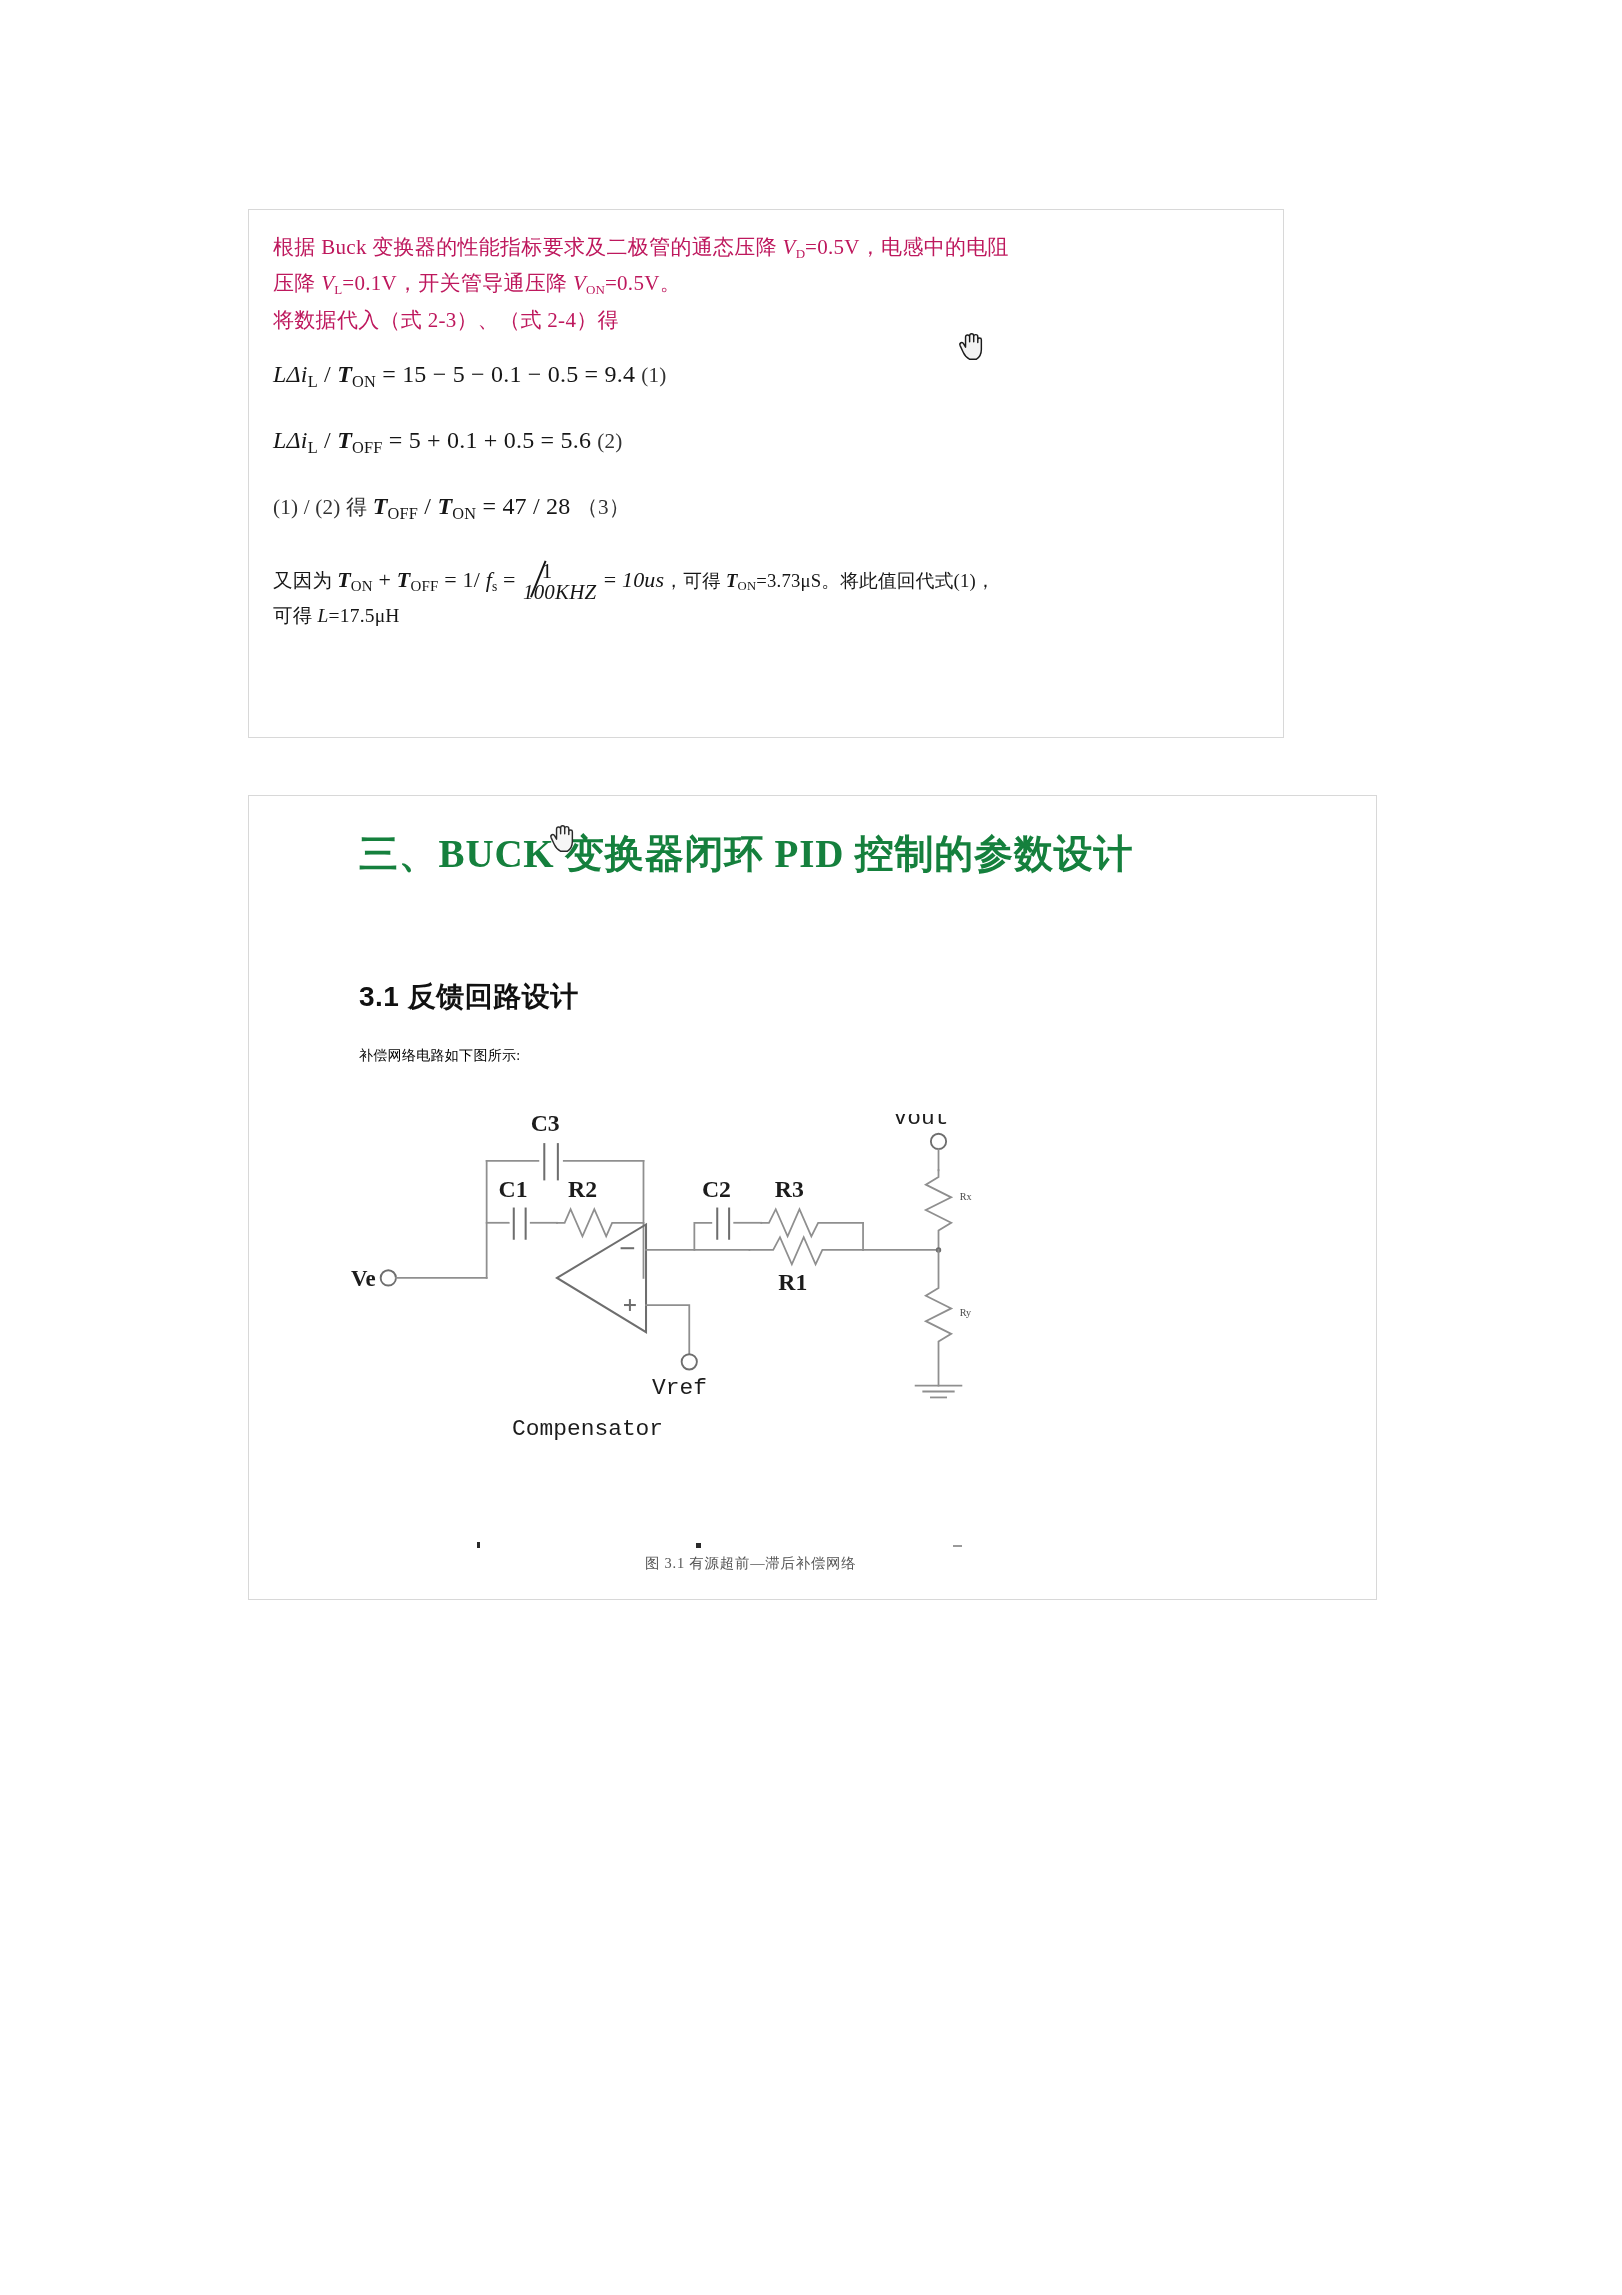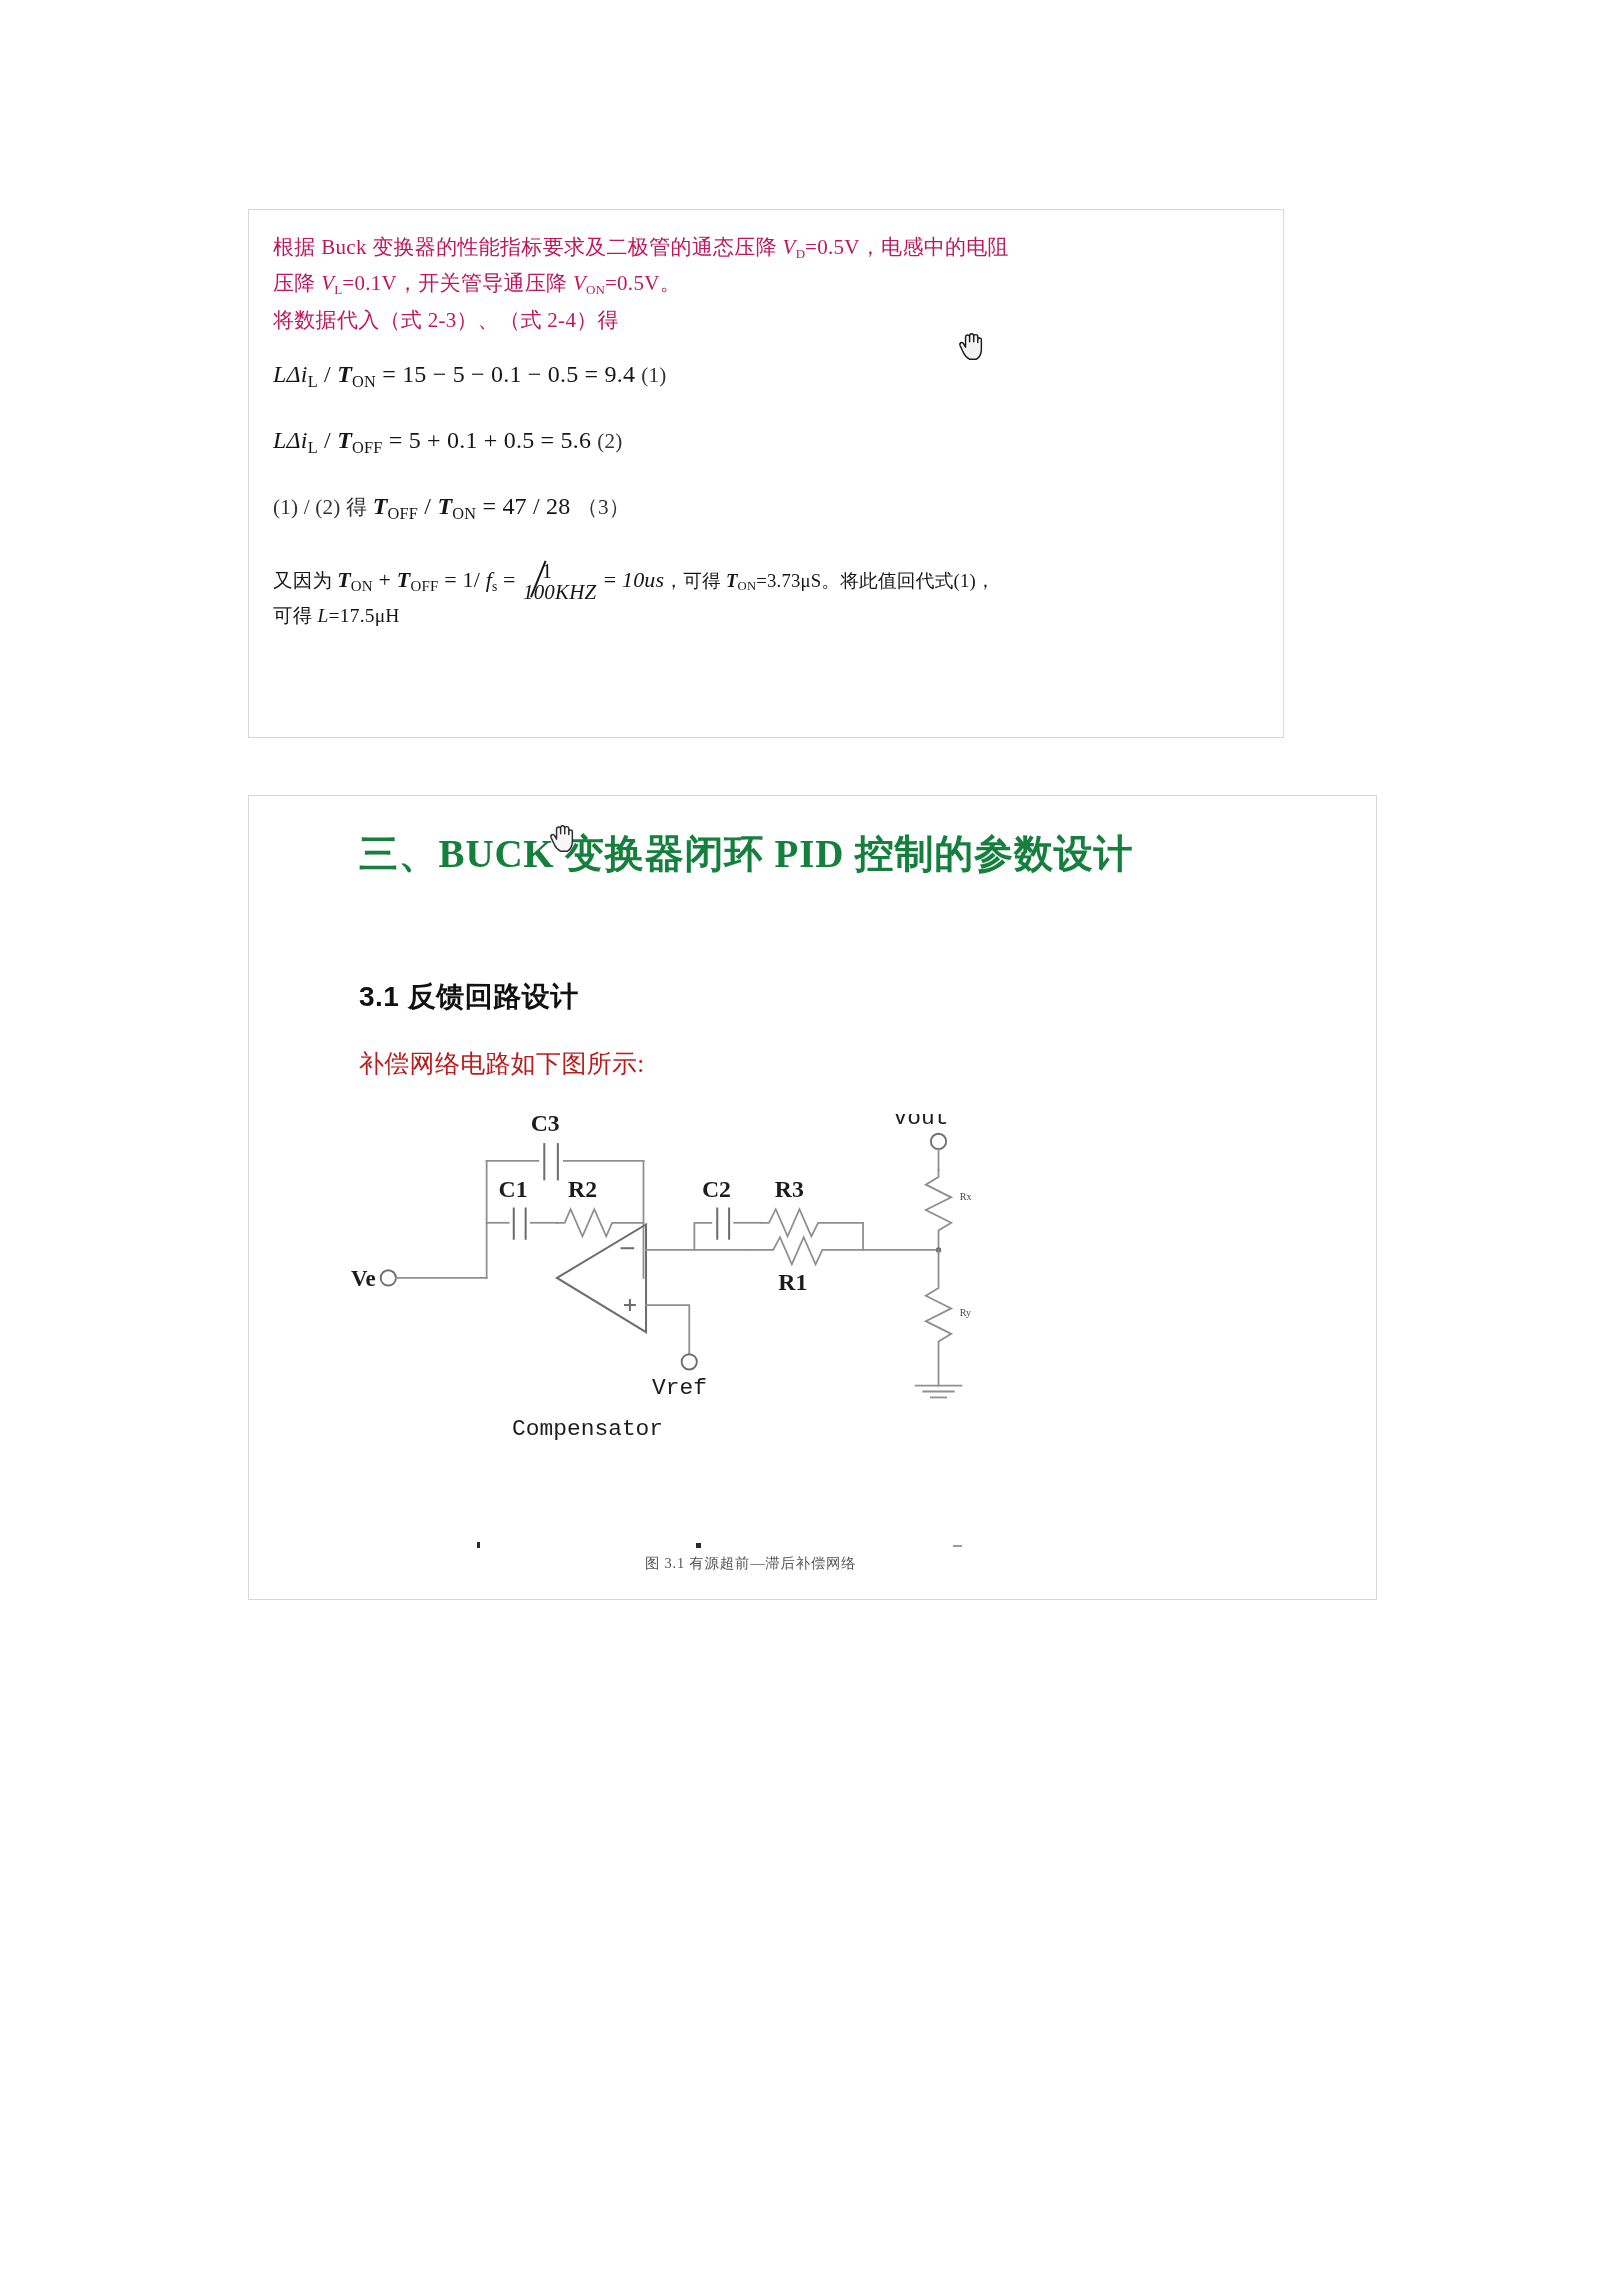--- a/index.html
+++ b/index.html
@@ -124,22 +124,22 @@
     position: absolute;
     font-family: "Liberation Sans", "DejaVu Sans", sans-serif;
     font-weight: 700;
     font-size: 28px;
     color: #111;
     letter-spacing: 0.5px;
     white-space: nowrap;
   }
   .body-line {
     position: absolute;
-    font-size: 25px;
-    color: #b91c1c;
+    font-size: 14px;
+    color: #000000;
     letter-spacing: 0.3px;
     white-space: nowrap;
   }
   .fig-caption {
     position: absolute;
     font-size: 14.4px;
     color: #555;
     letter-spacing: 0.8px;
     white-space: nowrap;
   }

